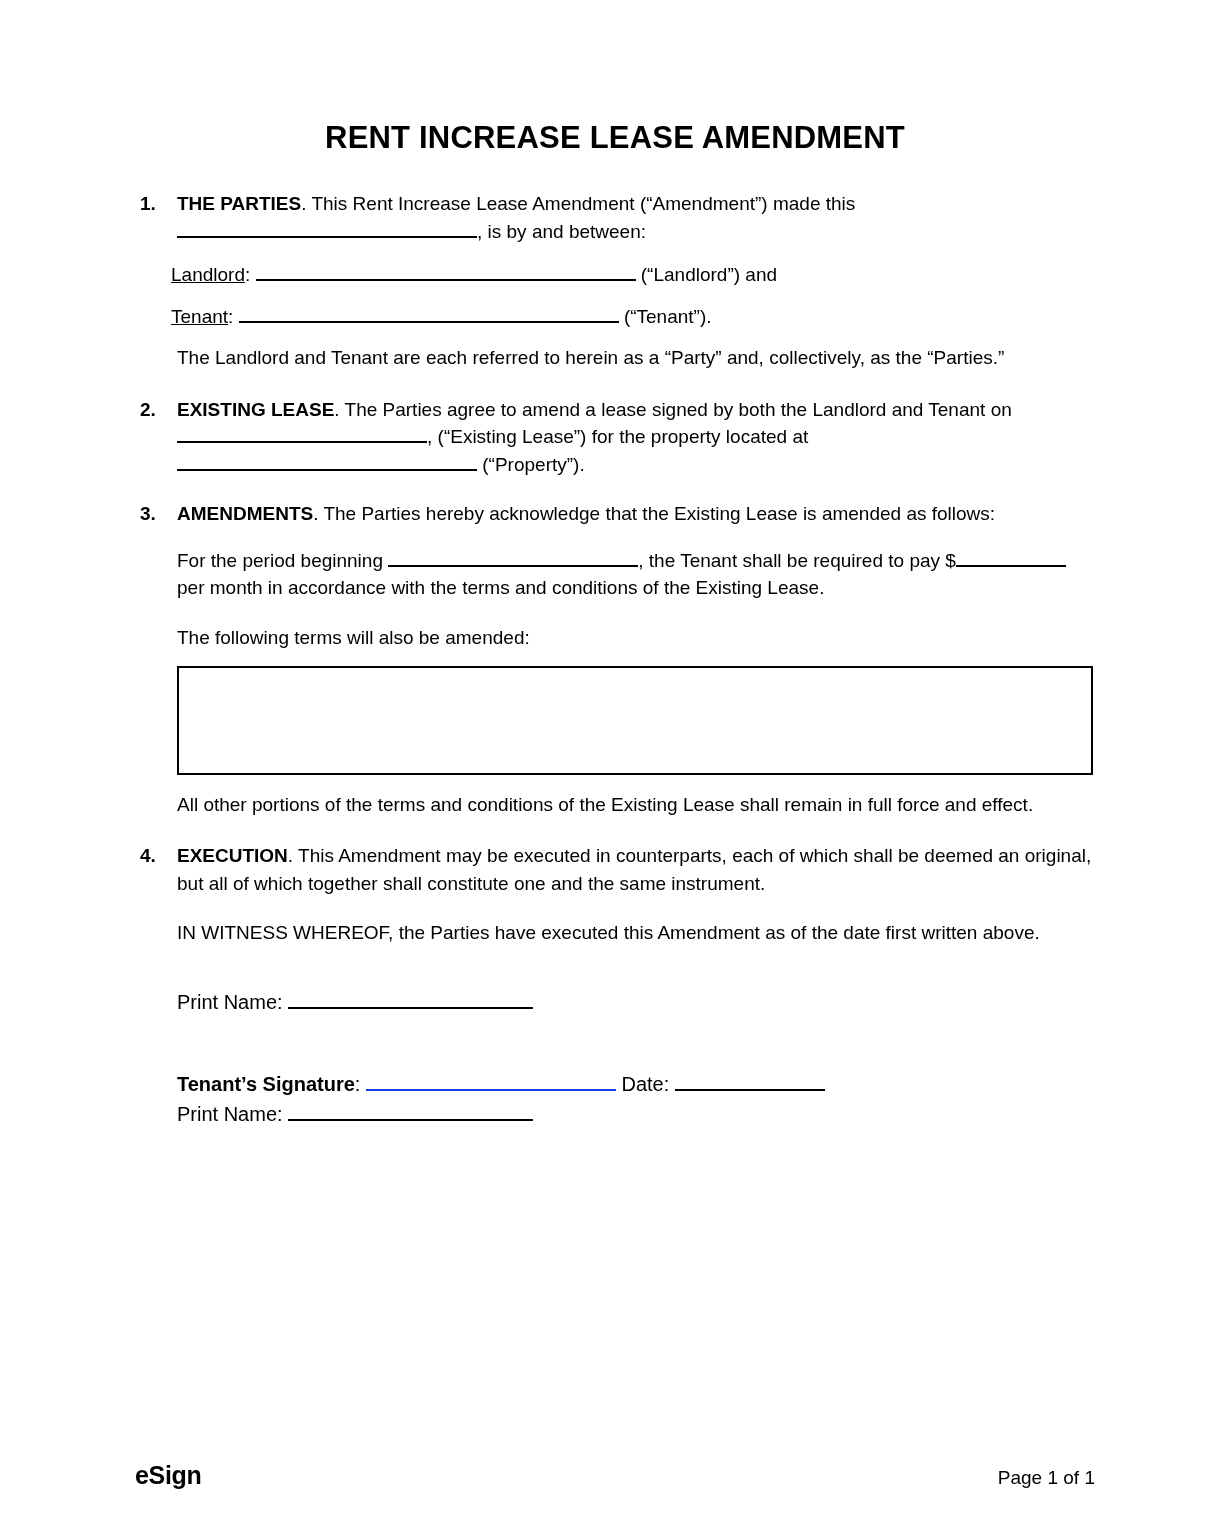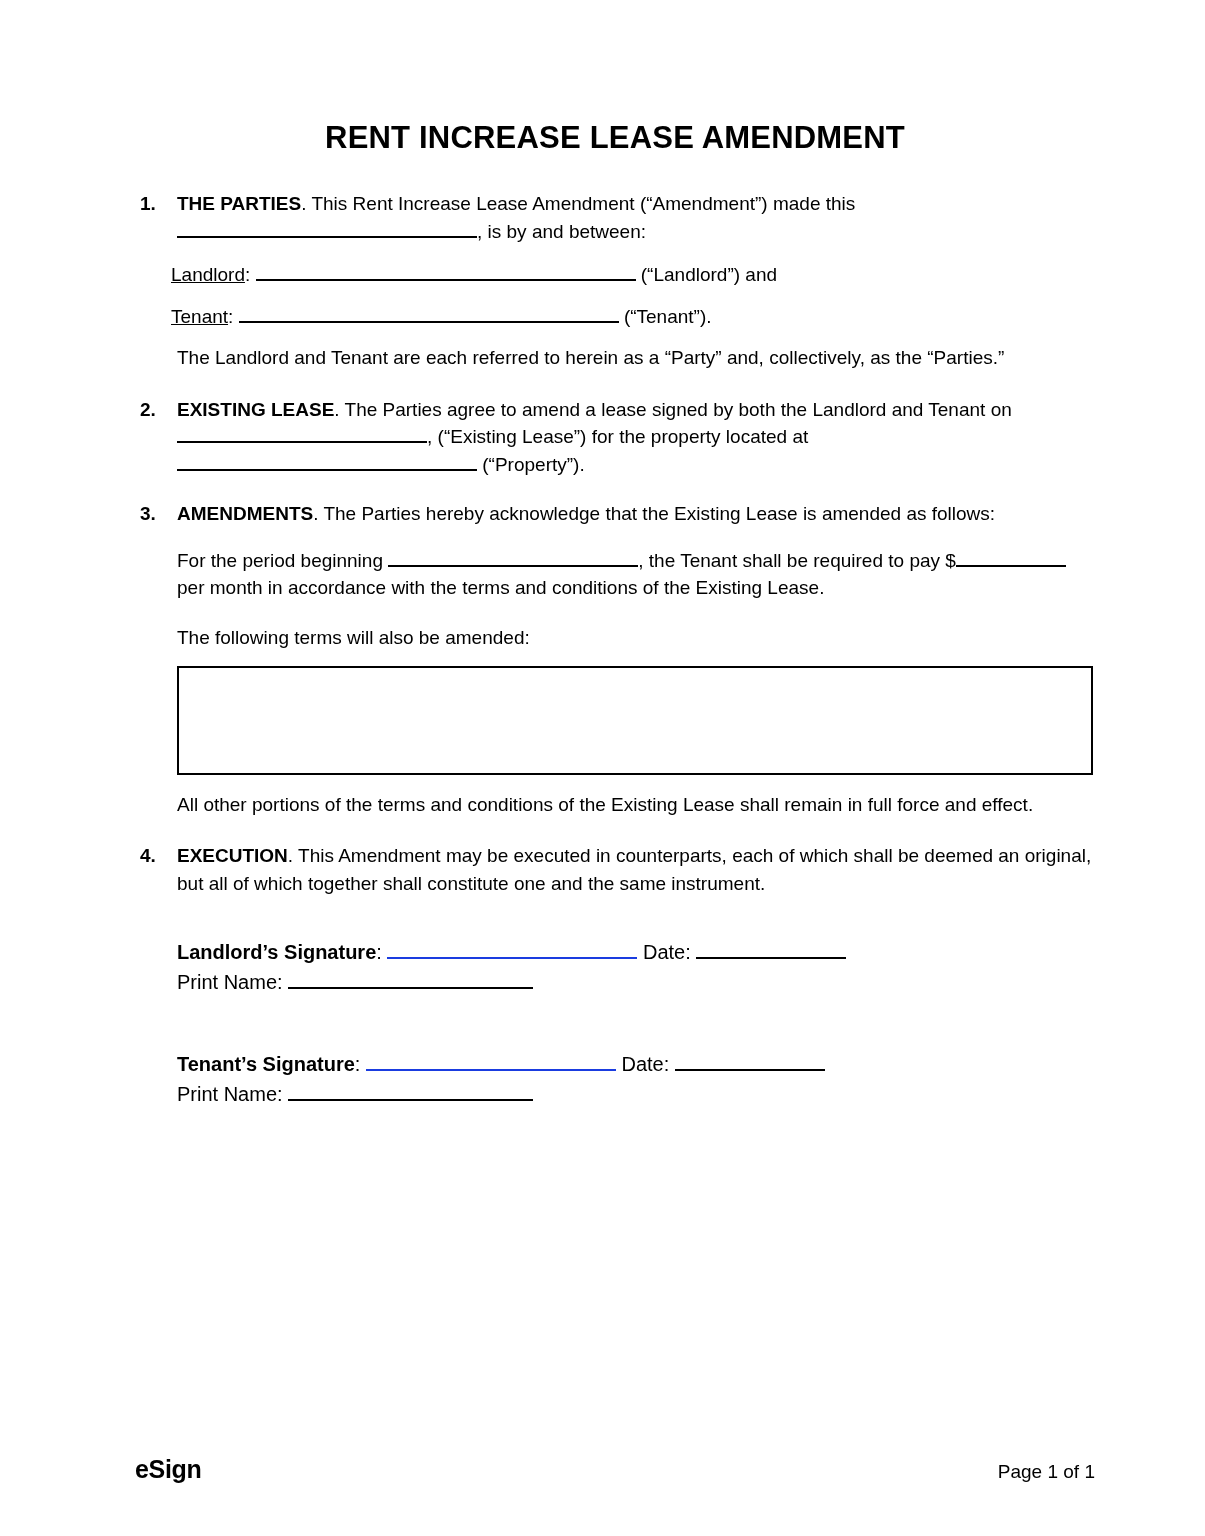--- a/index.html
+++ b/index.html
@@ -94,21 +94,21 @@
   .sig-line {
     font-size: 20px;
     line-height: 1.5;
     white-space: nowrap;
   }
   .sig-line .bold { font-weight: bold; }
   .footer {
     position: absolute;
     left: 135px;
     right: 110px;
-    bottom: 52px;
+    bottom: 46px;
     display: flex;
     justify-content: space-between;
     align-items: baseline;
     font-size: 19px;
     text-align: right;
   }
   .brand {
     font-size: 25px;
     font-weight: bold;
     letter-spacing: -0.3px;
@@ -173,28 +173,23 @@
 
   <div class="para indent">All other portions of the terms and conditions of the Existing Lease shall remain in full force and effect.</div>
 
   <div class="clause" style="margin-top:24px;">
     <div class="clause-num">4.</div>
     <div class="clause-body">
       <span class="bold">EXECUTION</span><span>. This Amendment may be executed in counterparts, each of which shall be deemed an original, but all of which together shall constitute one and the same instrument.</span>
     </div>
   </div>
 
+  <div class="para indent" style="margin-top:22px;">IN WITNESS WHEREOF, the Parties have executed this Amendment as of the date first written above.</div>
 
   <div class="sig-block">
-    <div class="sig-line">
-      <span class="bold">Landlord’s Signature</span><span>:</span>
-      <span class="ul u-sig"></span>
-      <span>Date:</span>
-      <span class="ul u-date"></span>
-    </div>
     <div class="sig-line">
       <span>Print Name:</span>
       <span class="ul u-print"></span>
     </div>
   </div>
 
   <div class="sig-block" style="margin-top:52px;">
     <div class="sig-line">
       <span class="bold">Tenant’s Signature</span><span>:</span>
       <span class="ul u-sig"></span>

